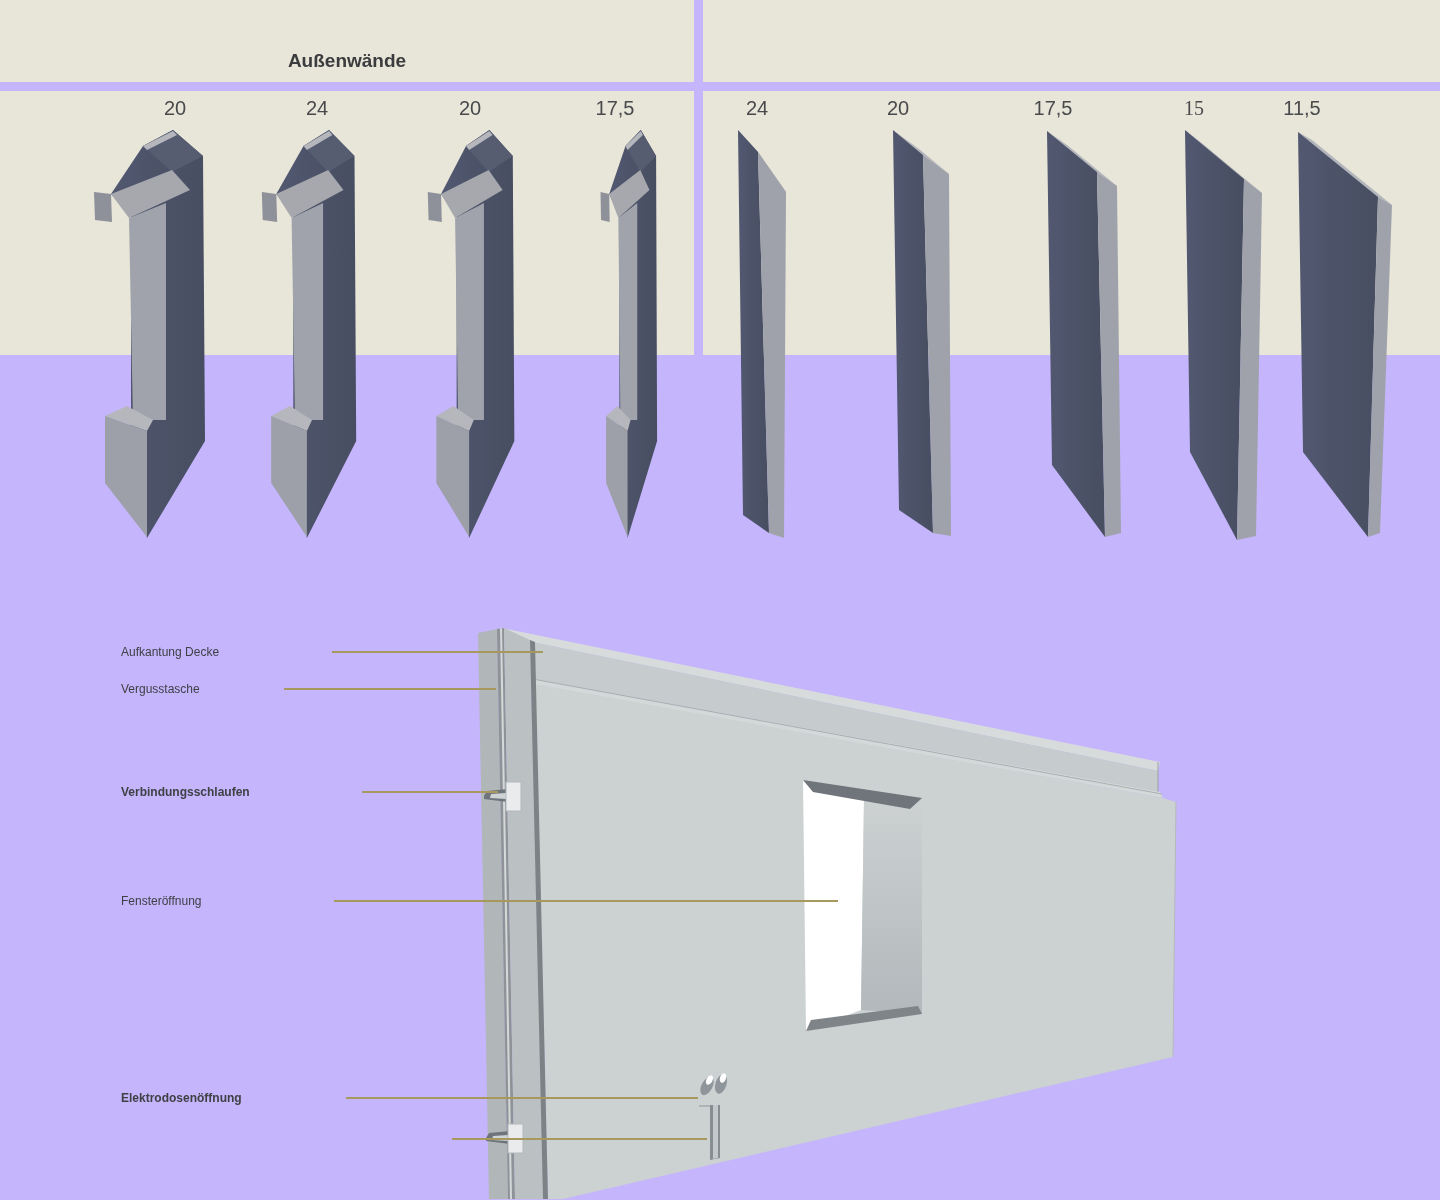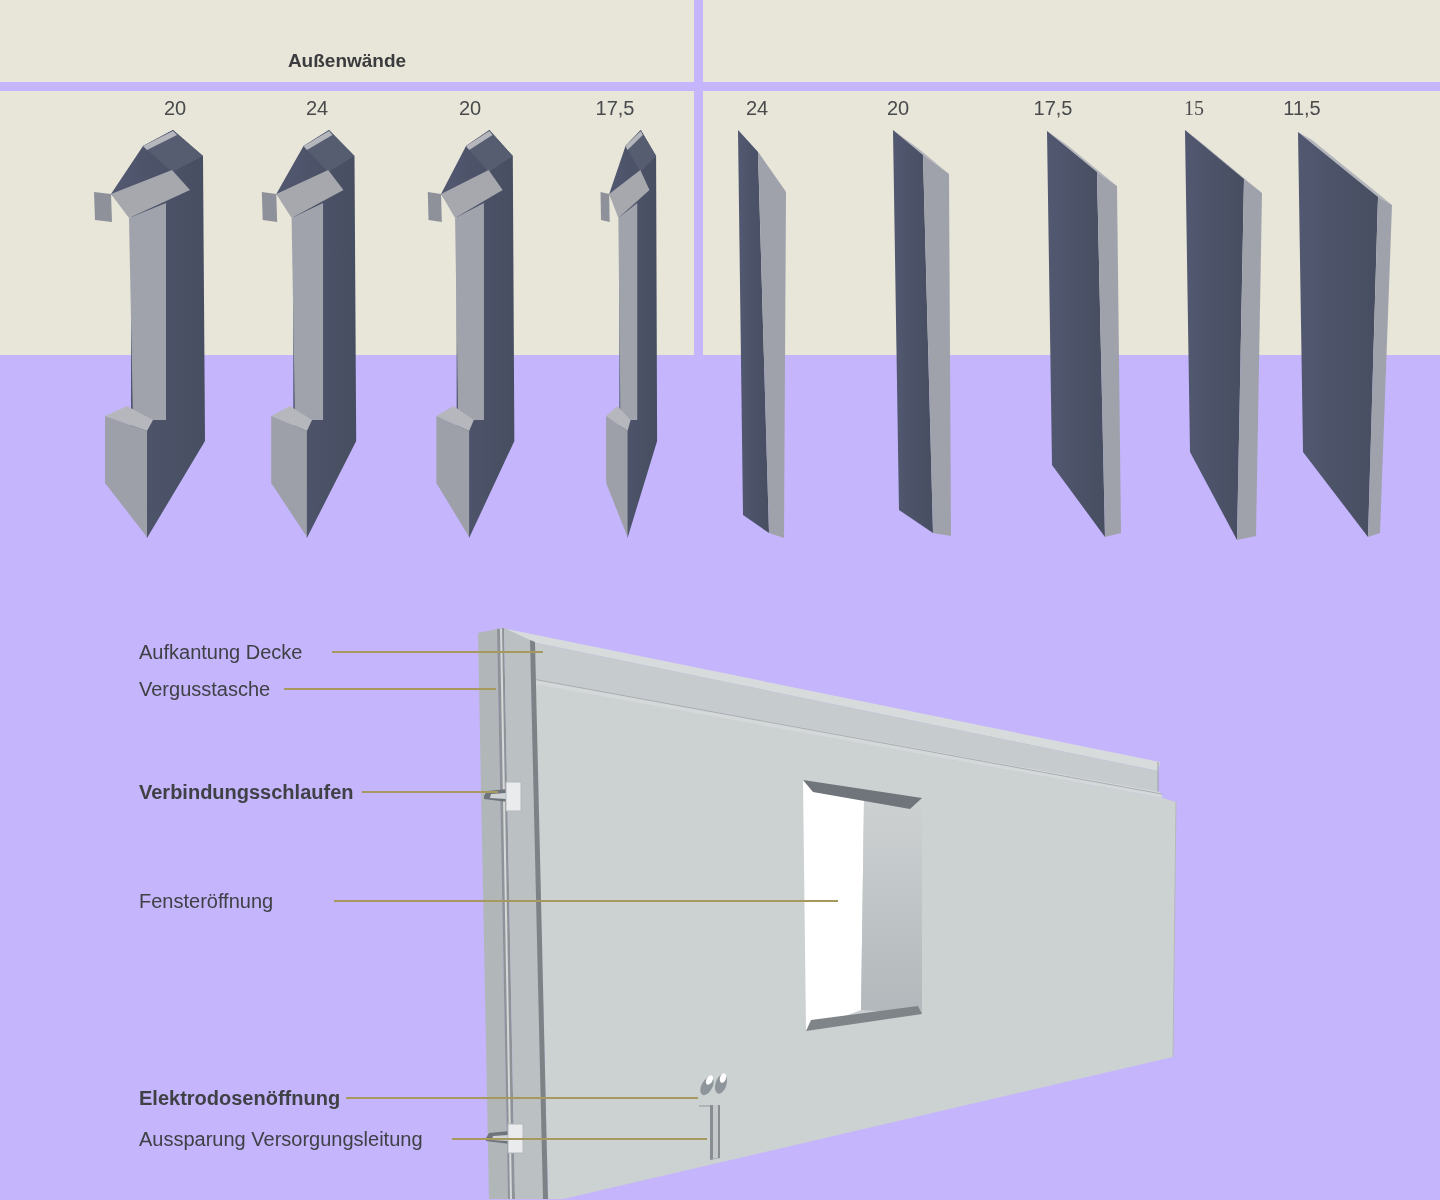--- a/index.html
+++ b/index.html
@@ -17,22 +17,22 @@
     font-size:19px;font-weight:bold;color:#3b3c3e;text-align:center;
   }
   .panel-title.left{left:0;width:694px;}
   .panel-title.right{left:703px;width:737px;}
   .thickness{
     position:absolute;top:95px;width:90px;height:26px;line-height:26px;
     font-size:20px;color:#494a4c;text-align:center;
   }
   .gfx{position:absolute;left:0;top:0;width:1440px;height:1200px;}
   .diagram-label{
-    position:absolute;left:139px;height:26px;line-height:26px;
-    font-size:20px;color:#3f4145;white-space:nowrap;
+    position:absolute;left:121px;height:26px;line-height:26px;
+    font-size:12px;color:#3f4145;white-space:nowrap;
   }
 </style>
 </head>
 <body>
 
 <div class="stage">
 
   <div class="band header-left"></div>
   <div class="band header-right"></div>
   <div class="band body-left"></div>
@@ -163,15 +163,14 @@
       <line x1="346" y1="1098" x2="698" y2="1098"></line>
       <line x1="452" y1="1139" x2="707" y2="1139"></line>
     </g>
   </svg>
 
   <div class="diagram-label" style="top:639px;">Aufkantung Decke</div>
   <div class="diagram-label" style="top:676px;">Vergusstasche</div>
   <div class="diagram-label" style="top:779px;font-weight:bold;">Verbindungsschlaufen</div>
   <div class="diagram-label" style="top:888px;">Fensteröffnung</div>
   <div class="diagram-label" style="top:1085px;font-weight:bold;">Elektrodosenöffnung</div>
-  <div class="diagram-label" style="top:1126px;">Aussparung Versorgungsleitung</div>
 
 </div>
 
 </body></html>

